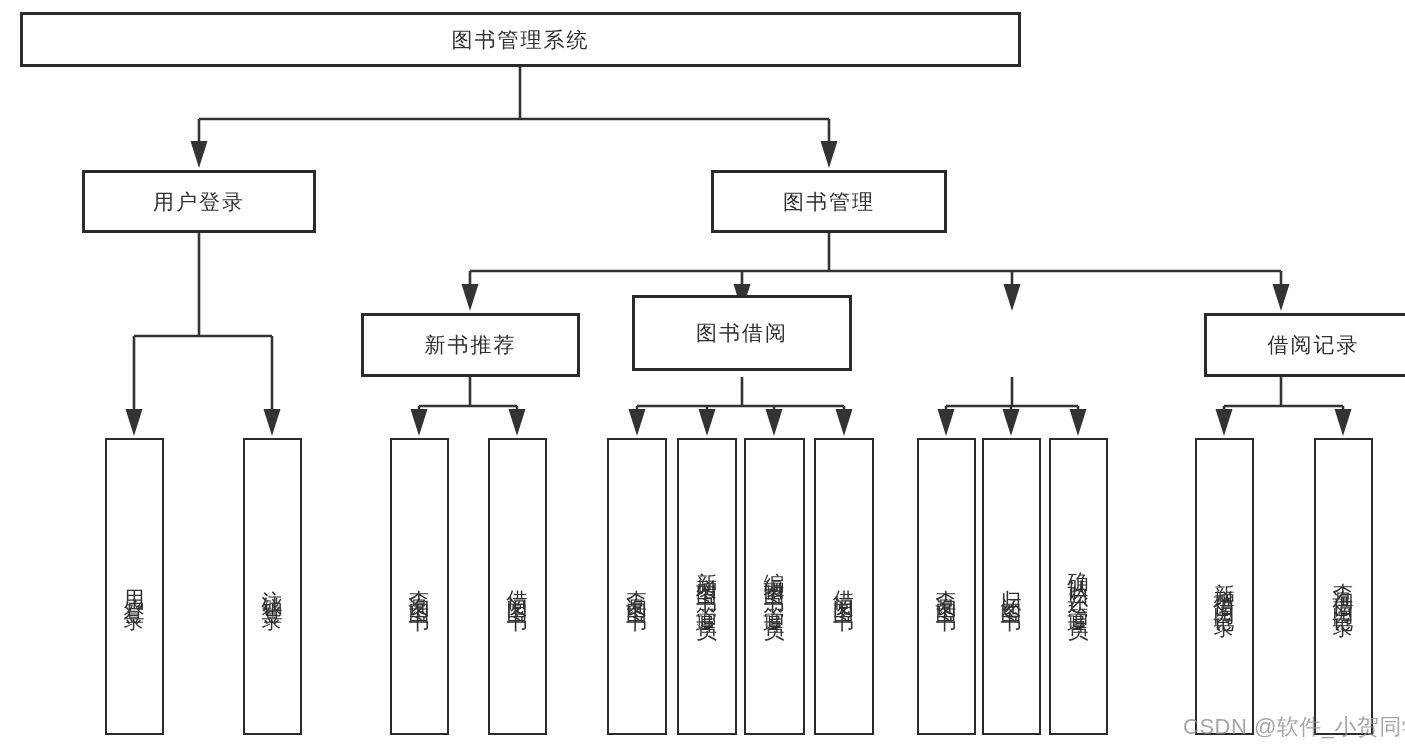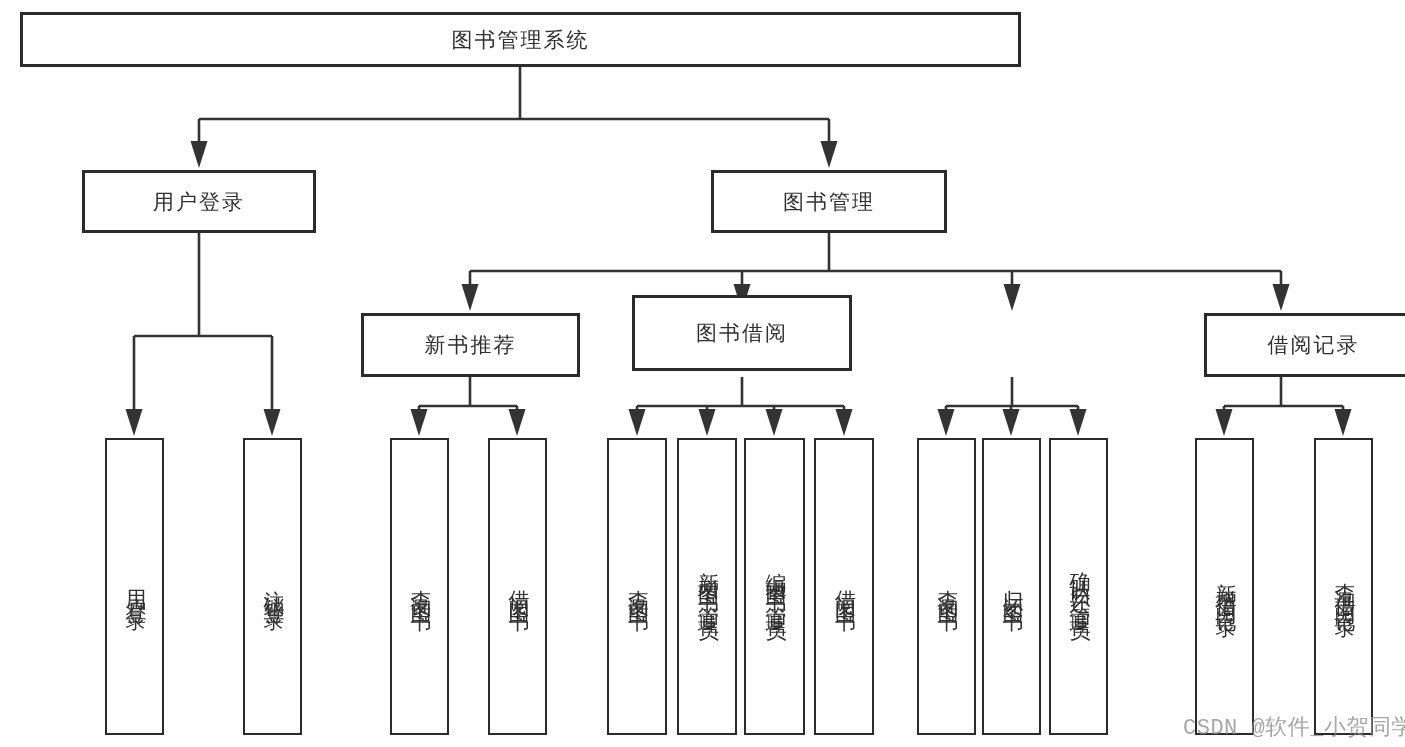--- a/index.html
+++ b/index.html
@@ -9,21 +9,21 @@
     --text:#303030;
     --watermark:#909090;
     --background:#ffffff;
   }
   html,body{margin:0;padding:0;background:var(--background);}
   #canvas{
     position:relative;
     width:1405px;height:747px;
     background:var(--background);
     overflow:hidden;
-    font-family:Liberation Mono, monospace;
+    font-family:Liberation Sans, sans-serif;
   }
   #wires{position:absolute;left:0;top:0;width:1405px;height:747px;}
   #wires path{stroke:var(--line);stroke-width:2.6;fill:none;}
   #wires polygon{fill:var(--line);stroke:none;}
   .hbox{
     position:absolute;box-sizing:border-box;
     background:var(--box-fill);
     border:3px solid var(--box-border);
     display:flex;align-items:center;justify-content:center;
     font-size:21px;letter-spacing:2px;color:var(--text);

